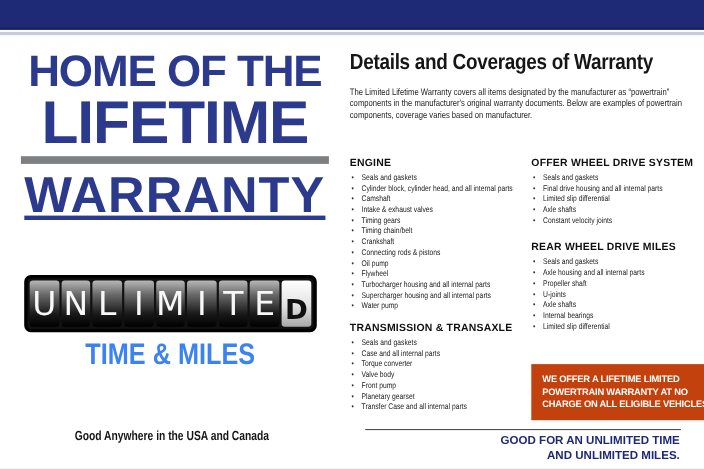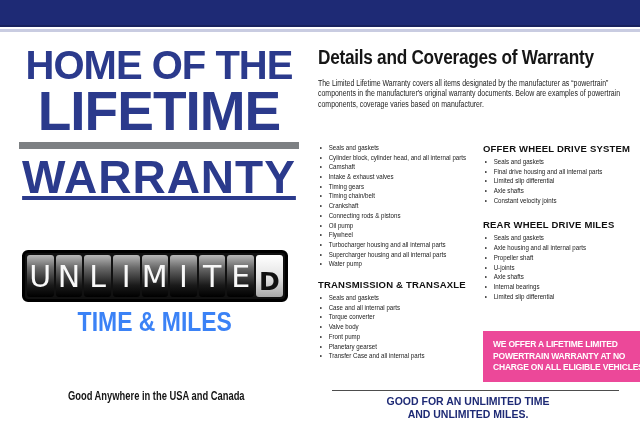--- a/index.html
+++ b/index.html
@@ -50,28 +50,28 @@
   .col2 { width:157px; }
   .sec-title { font-size:9.5px; font-weight:bold; letter-spacing:0.2px; color:#101010; margin-bottom:3px; white-space:nowrap; }
   ul.items { list-style:none; width:196px; transform:scaleX(0.82); transform-origin:left top;
     font-size:7.5px; line-height:9.7px; color:#222; }
   ul.items li { position:relative; padding-left:13px; white-space:nowrap; }
   ul.items li.two-line { white-space:normal; }
   ul.items li::before { content:"•"; position:absolute; left:2px; color:#333; }
   .sec-transmission { margin-top:10px; }
   .sec-rear { margin-top:14px; }
 
-  .offer-box { margin-top:30px; width:157px; background:#ec4899; color:#ffffff;
+  .offer-box { margin-top:30px; width:157px; background:#c2410c; color:#ffffff;
     padding:8px 10px; font-weight:bold; font-size:8.5px; line-height:11.5px; letter-spacing:-0.2px; }
   .offer-box div { white-space:nowrap; }
 
   .divider { position:absolute; left:332px; top:390px; width:287px; height:1px; background:#4d4d4d; }
   .bottom-note { position:absolute; left:318px; top:395px; width:300px; text-align:center;
     color:#1e2a75; font-weight:bold; font-size:10.5px; line-height:13px; }
-  .bottom-note div { white-space:nowrap; }
+  .bottom-note div { white-space:nowrap;text-align:right; }
 </style>
 </head>
 <body>
 
 <div class="page">
 
   <div class="topbar"></div>
   <div class="topbar-strip"></div>
 
   <div class="title-block">
@@ -122,20 +122,21 @@
   <div class="right">
     <div class="heading">
       <span>Details and Coverages of Warranty</span>
     </div>
     <div class="intro">The Limited Lifetime Warranty covers all items designated by the manufacturer as “powertrain” components in the manufacturer's original warranty documents. Below are examples of powertrain components, coverage varies based on manufacturer.</div>
 
     <div class="cols">
       <div class="col1">
 
         <div class="sec">
+          <div class="sec-title">ENGINE</div>
           <ul class="items">
             <li>Seals and gaskets</li>
             <li class="two-line">Cylinder block, cylinder head, and all internal parts</li>
             <li>Camshaft</li>
             <li>Intake &amp; exhaust valves</li>
             <li>Timing gears</li>
             <li>Timing chain/belt</li>
             <li>Crankshaft</li>
             <li>Connecting rods &amp; pistons</li>
             <li>Oil pump</li>

